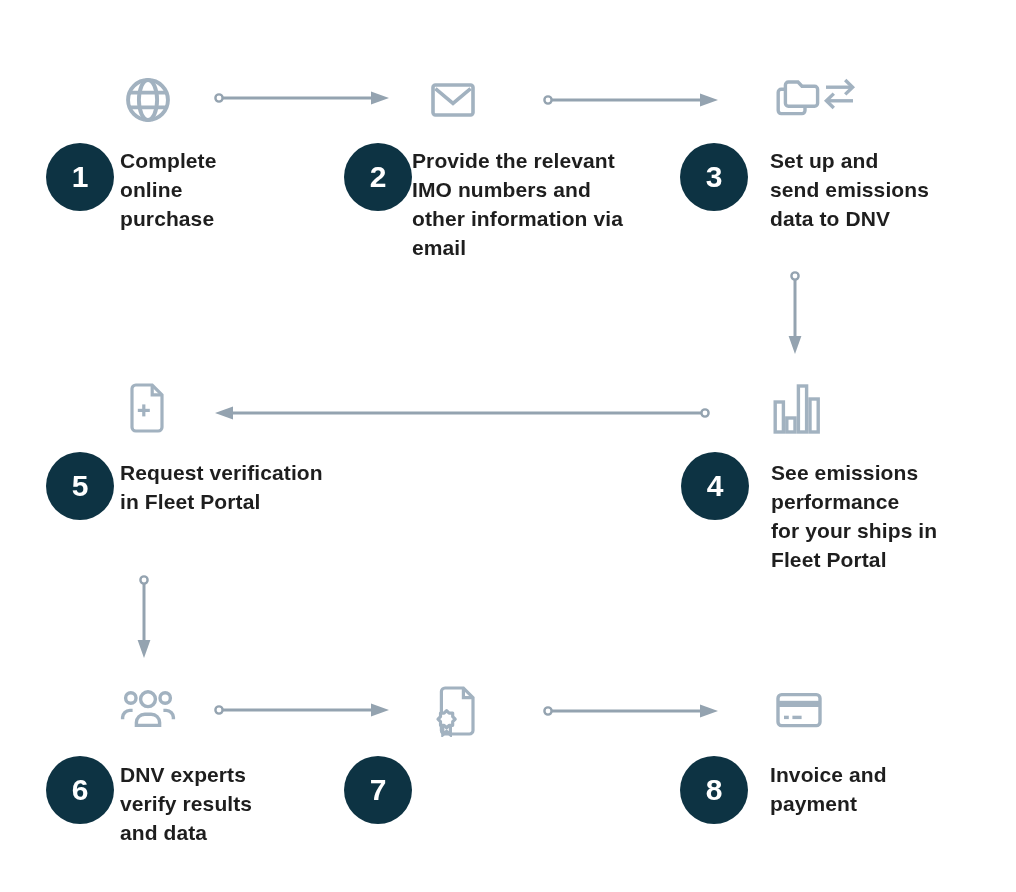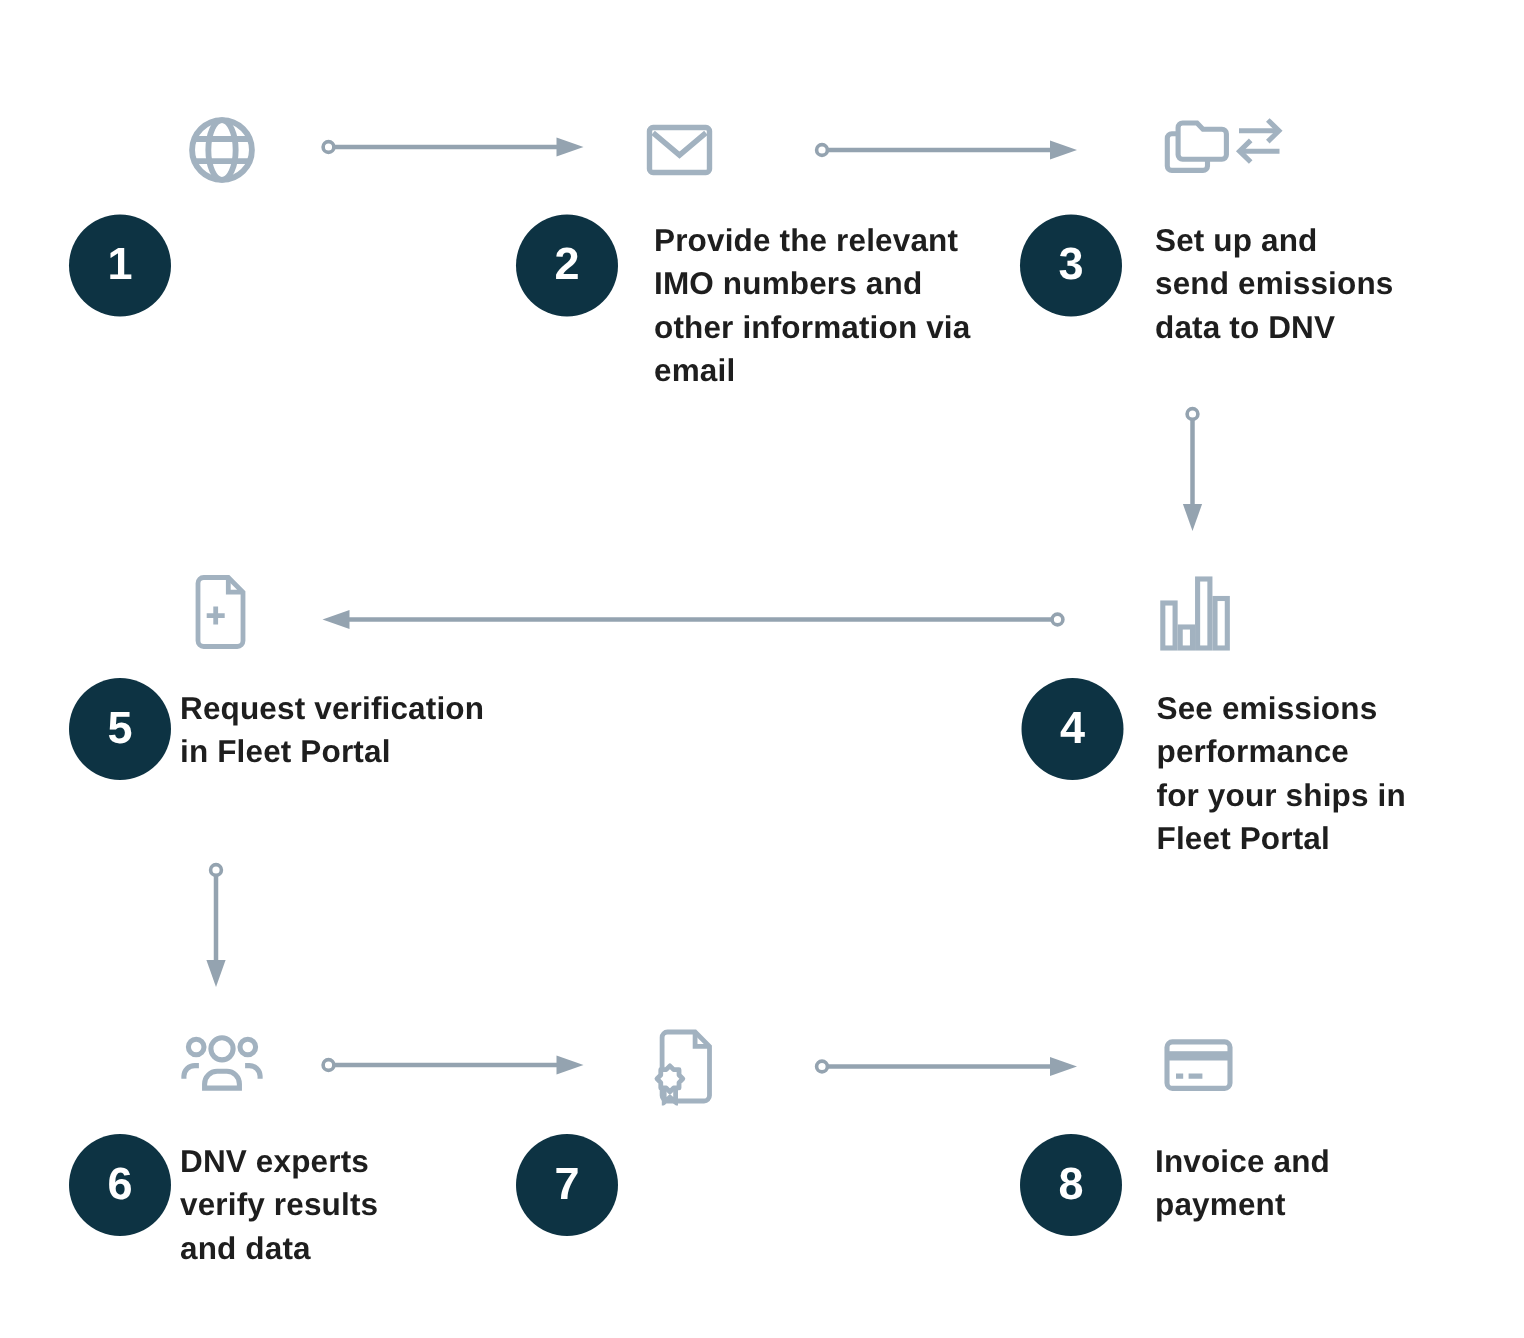--- a/index.html
+++ b/index.html
@@ -154,21 +154,24 @@
 
   <div class="step-circle" style="left:46px;top:143px">1</div>
   <div class="step-circle" style="left:344px;top:143px">2</div>
   <div class="step-circle" style="left:680px;top:143px">3</div>
   <div class="step-circle" style="left:681px;top:452px">4</div>
   <div class="step-circle" style="left:46px;top:452px">5</div>
   <div class="step-circle" style="left:46px;top:756px">6</div>
   <div class="step-circle" style="left:344px;top:756px">7</div>
   <div class="step-circle" style="left:680px;top:756px">8</div>
 
-  <div class="step-label" style="left:436px;top:146px">Provide the relevant
+  <div class="step-label" style="left:120px;top:146px">Complete
+online
+purchase</div>
+  <div class="step-label" style="left:412px;top:146px">Provide the relevant
 IMO numbers and
 other information via
 email</div>
   <div class="step-label" style="left:770px;top:146px">Set up and
 send emissions
 data to DNV</div>
   <div class="step-label" style="left:771px;top:458px">See emissions
 performance
 for your ships in
 Fleet Portal</div>

